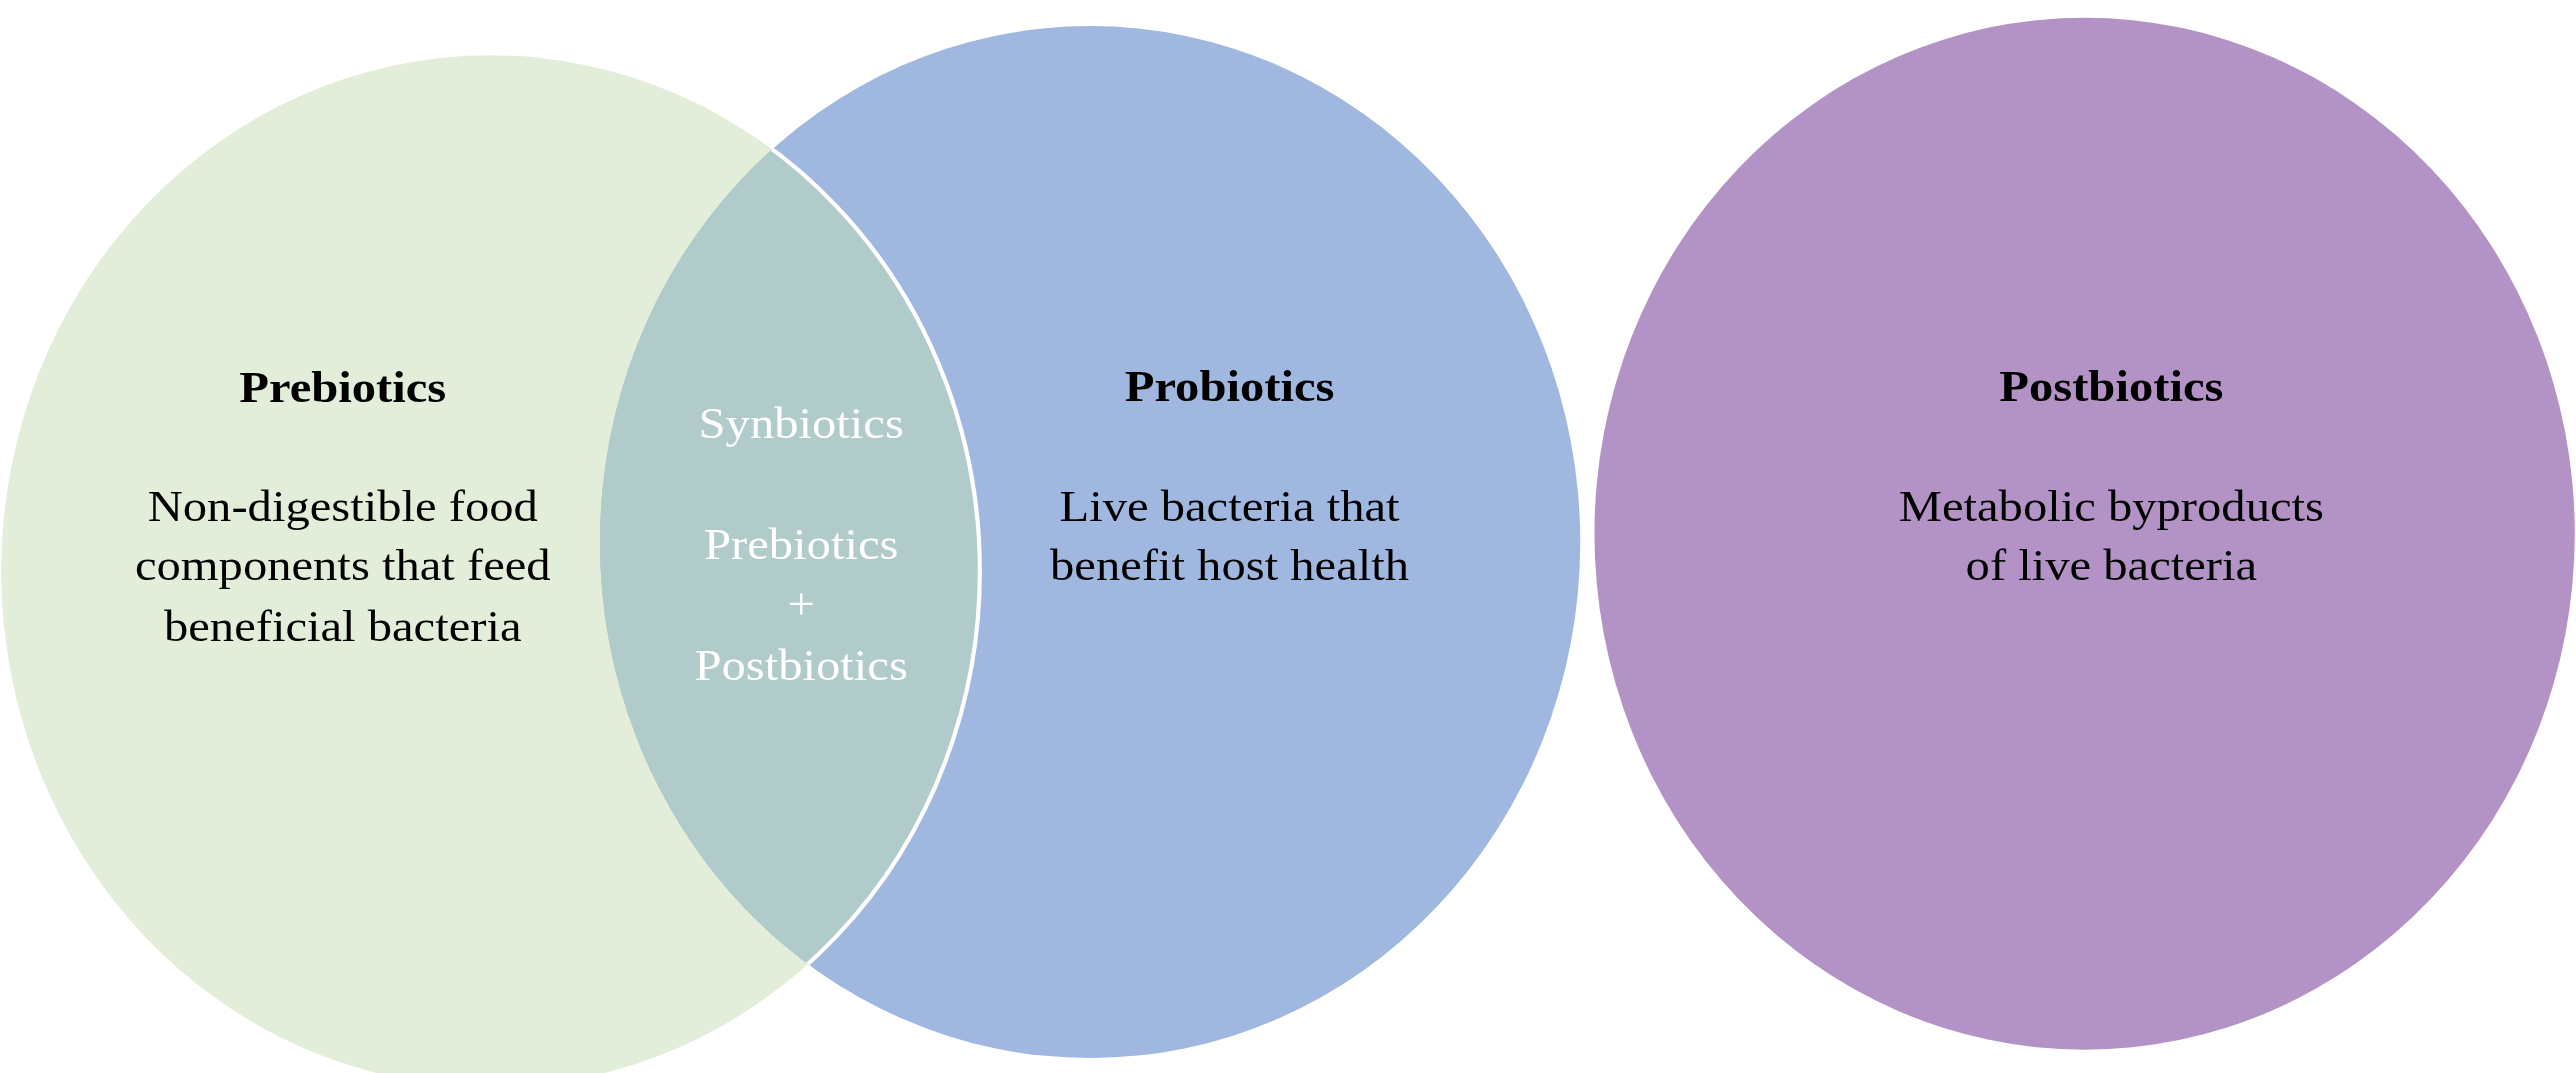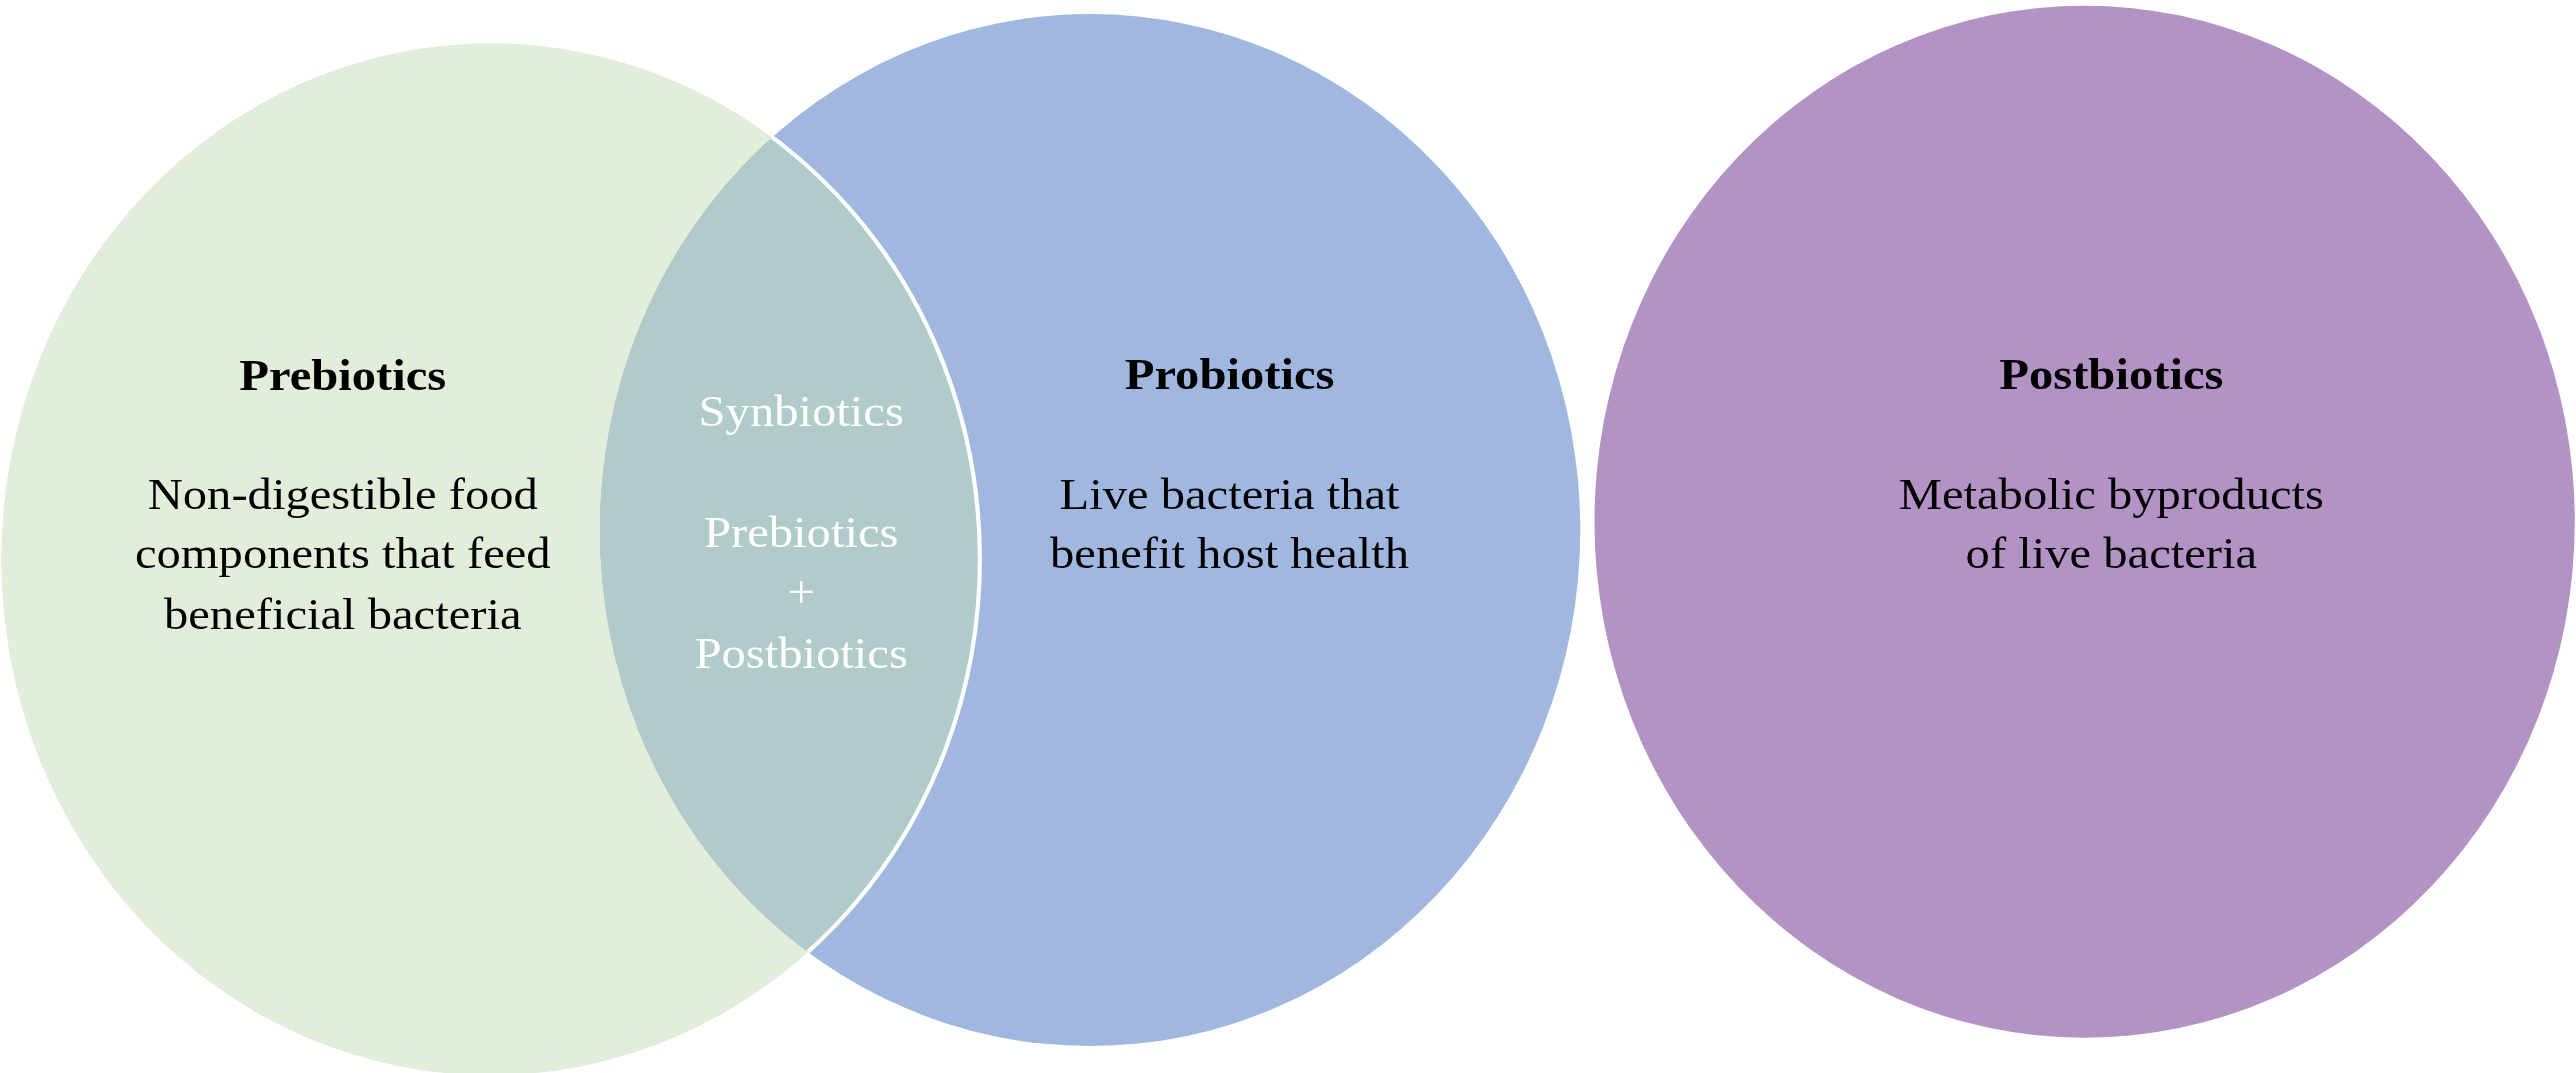--- a/index.html
+++ b/index.html
@@ -1,17 +1,17 @@
 <!DOCTYPE html>
 <html style="font-size:13.4px"><head>
 <meta charset="utf-8">
 <style>
   html, body { margin: 0; padding: 0; background: #ffffff; }
   body { width: 2576px; height: 1073px; overflow: hidden; }
-  #stage { position: absolute; left: 0; top: 4px; width: 2576px; height: 866px; }
+  #stage { position: absolute; left: 0; top: 16px; width: 2576px; height: 866px; }
   .t { font-family: "Liberation Serif", "DejaVu Serif", serif; font-size: 52px; text-anchor: middle; }
   .title { font-weight: bold; fill: #000000; }
   .body { fill: #000000; }
   .ov { fill: #ffffff; }
 </style>
 </head>
 <body>
 
 <div id="stage">
 <svg width="2576" height="1073" viewBox="0 0 3084 1285" xmlns="http://www.w3.org/2000/svg">

